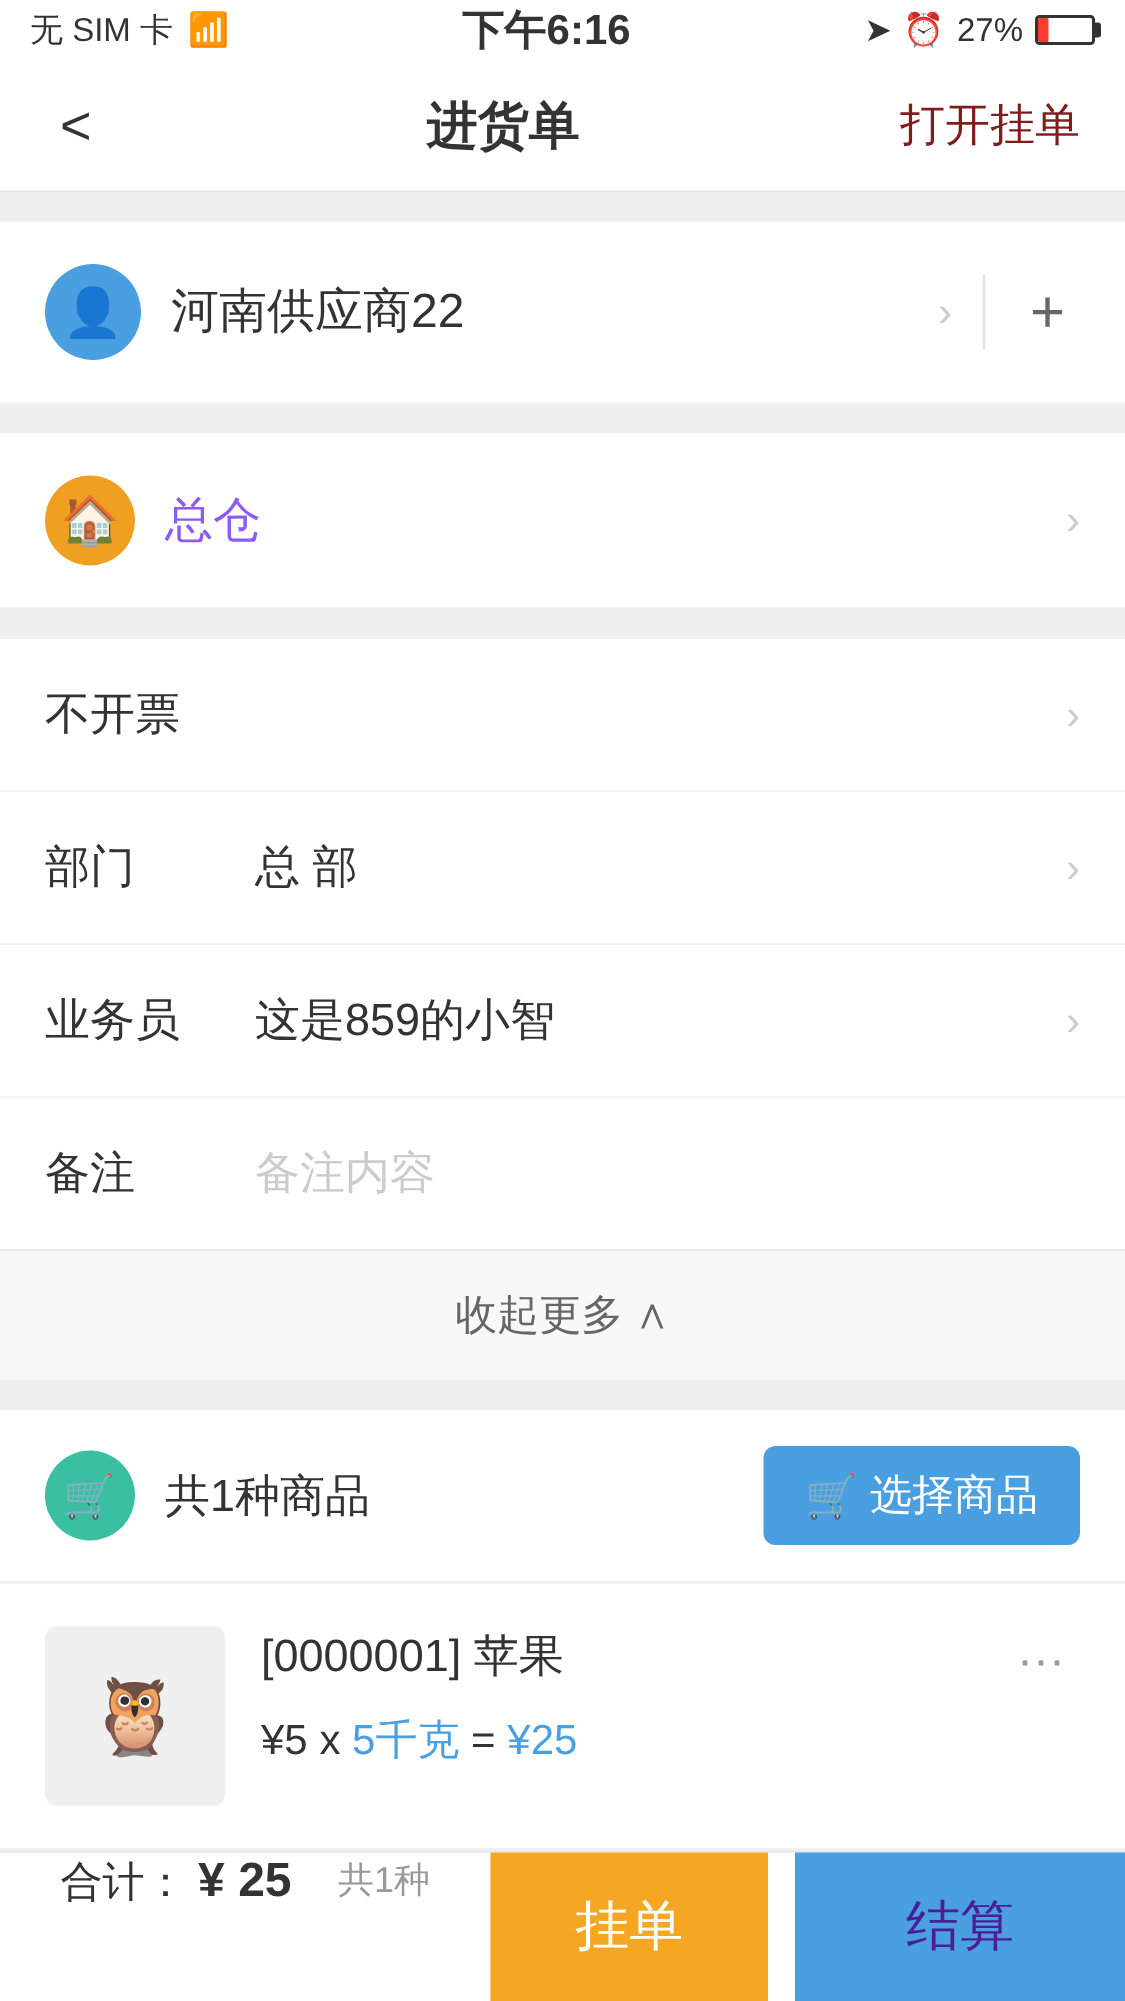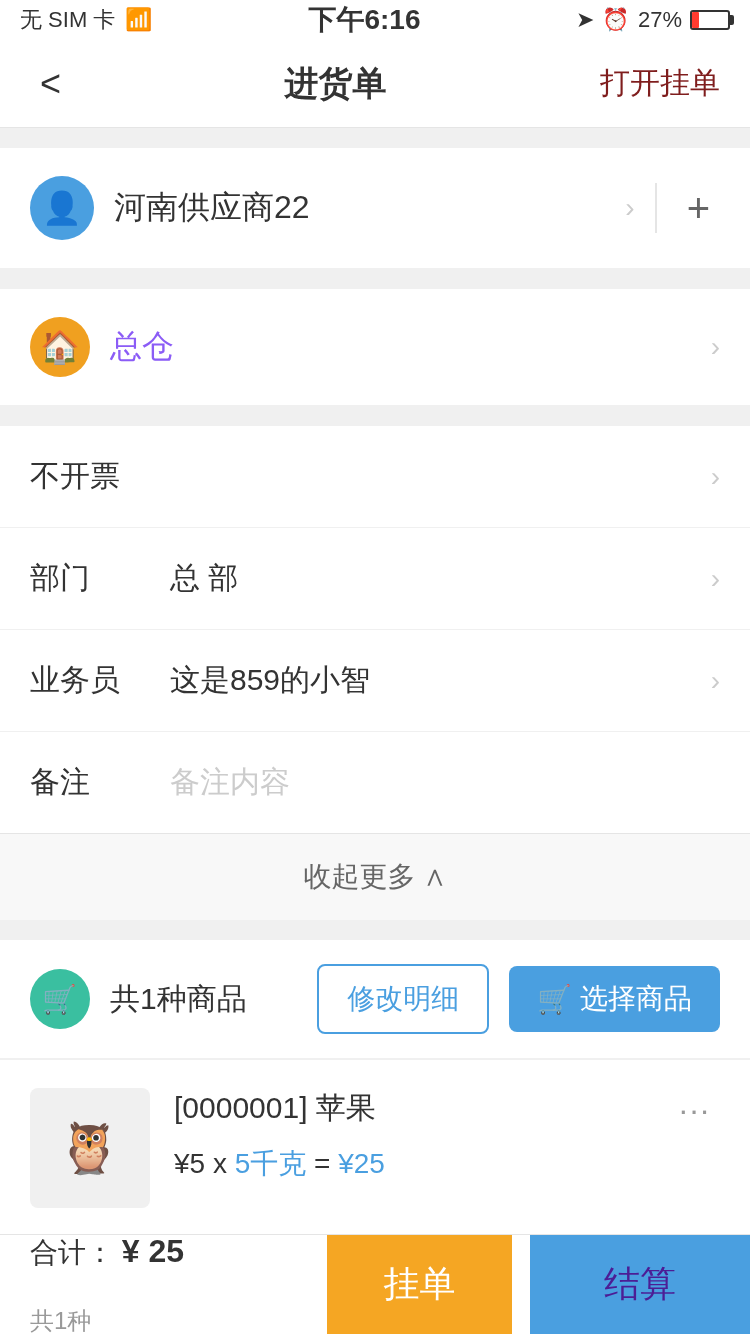--- a/index.html
+++ b/index.html
@@ -278,21 +278,21 @@
       left: 0;
       width: 750px;
       height: 100px;
       display: flex;
       background: #fff;
       border-top: 1px solid #e5e5e5;
     }
     .bottom-total {
       flex: 1;
       display: flex;
-      flex-direction: column;
+      flex-direction: row;
       justify-content: center;
       padding: 0 30px;
       gap: 31px;
     }
     .total-label {
       font-size: 28px;
       color: #333;
     }
     .total-amount {
       font-size: 32px;
@@ -404,21 +404,20 @@
 
   <div class="collapse-toggle">收起更多 ∧</div>
 </div>
 
 <div class="section-gap"></div>
 <div class="product-header">
   <div class="product-icon">
     <span>🛒</span>
   </div>
   <span class="product-count">共1种商品</span>
-  <button class="btn-outline">修改明细</button>
   <button class="btn-primary">
     <span>🛒</span>
     <span>选择商品</span>
   </button>
 </div>
 
 <div class="product-item">
   <div class="product-thumb">
     <span class="product-thumb-inner">🦉</span>
   </div>

